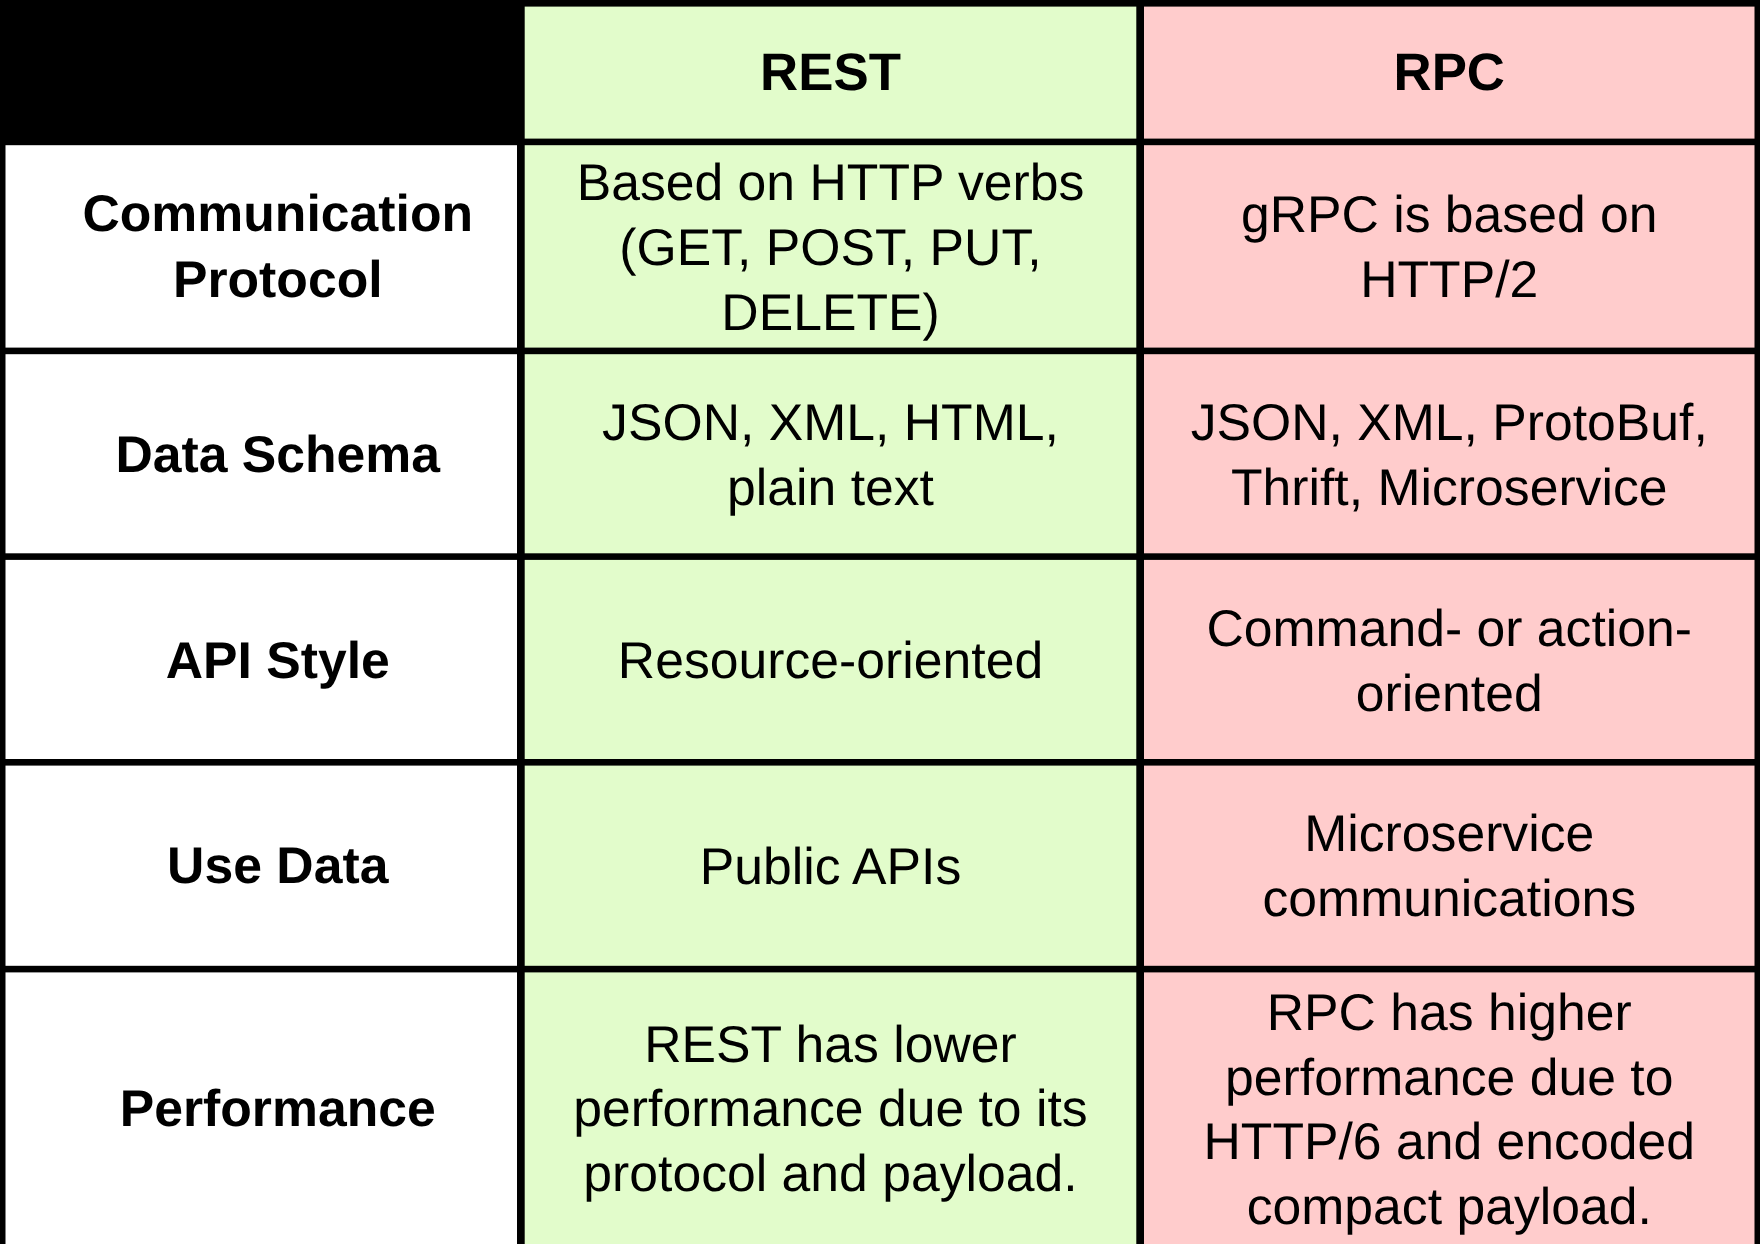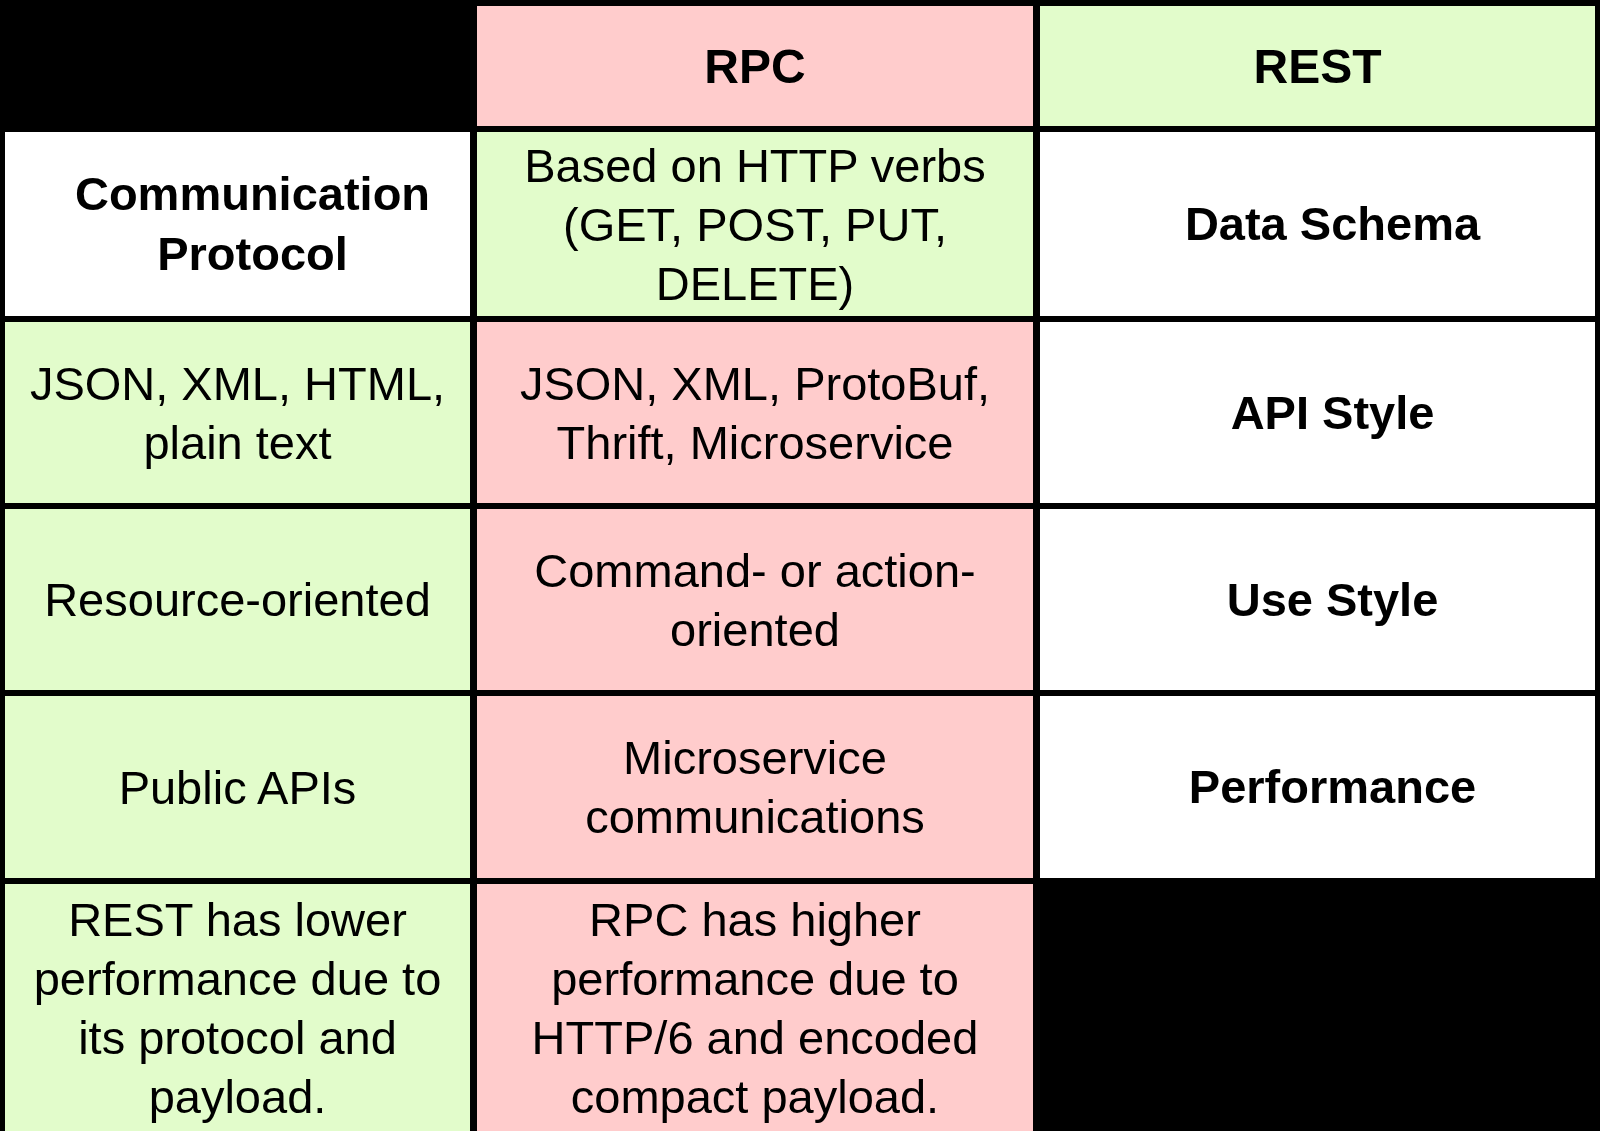--- a/index.html
+++ b/index.html
@@ -55,32 +55,35 @@
       font-size: 48px;
     }
     .cell span { display: block; }
   </style>
 </head>
 <body>
 
 <div class="table">
 
   <div class="cell corner"></div>
+  <div class="cell rest colhead">
+    <span>REST</span>
+  </div>
   <div class="cell rpc colhead">
     <span>RPC</span>
-  </div>
-  <div class="cell rest colhead">
-    <span>REST</span>
   </div>
 
   <div class="cell rowhead">
     <span style="max-width:380px">Communication Protocol</span>
   </div>
   <div class="cell rest">
     <span style="max-width:470px">Based on HTTP verbs (GET, POST, PUT, DELETE)</span>
+  </div>
+  <div class="cell rpc">
+    <span style="max-width:420px">gRPC is based on HTTP/2</span>
   </div>
 
   <div class="cell rowhead">
     <span>Data Schema</span>
   </div>
   <div class="cell rest">
     <span style="max-width:460px">JSON, XML, HTML, plain text</span>
   </div>
   <div class="cell rpc">
     <span style="max-width:520px">JSON, XML, ProtoBuf, Thrift, Microservice</span>
@@ -90,21 +93,21 @@
     <span>API Style</span>
   </div>
   <div class="cell rest">
     <span>Resource-oriented</span>
   </div>
   <div class="cell rpc">
     <span style="max-width:480px">Command- or action-oriented</span>
   </div>
 
   <div class="cell rowhead">
-    <span>Use Style</span>
+    <span>Use Data</span>
   </div>
   <div class="cell rest">
     <span>Public APIs</span>
   </div>
   <div class="cell rpc">
     <span style="max-width:400px">Microservice communications</span>
   </div>
 
   <div class="cell rowhead">
     <span>Performance</span>

